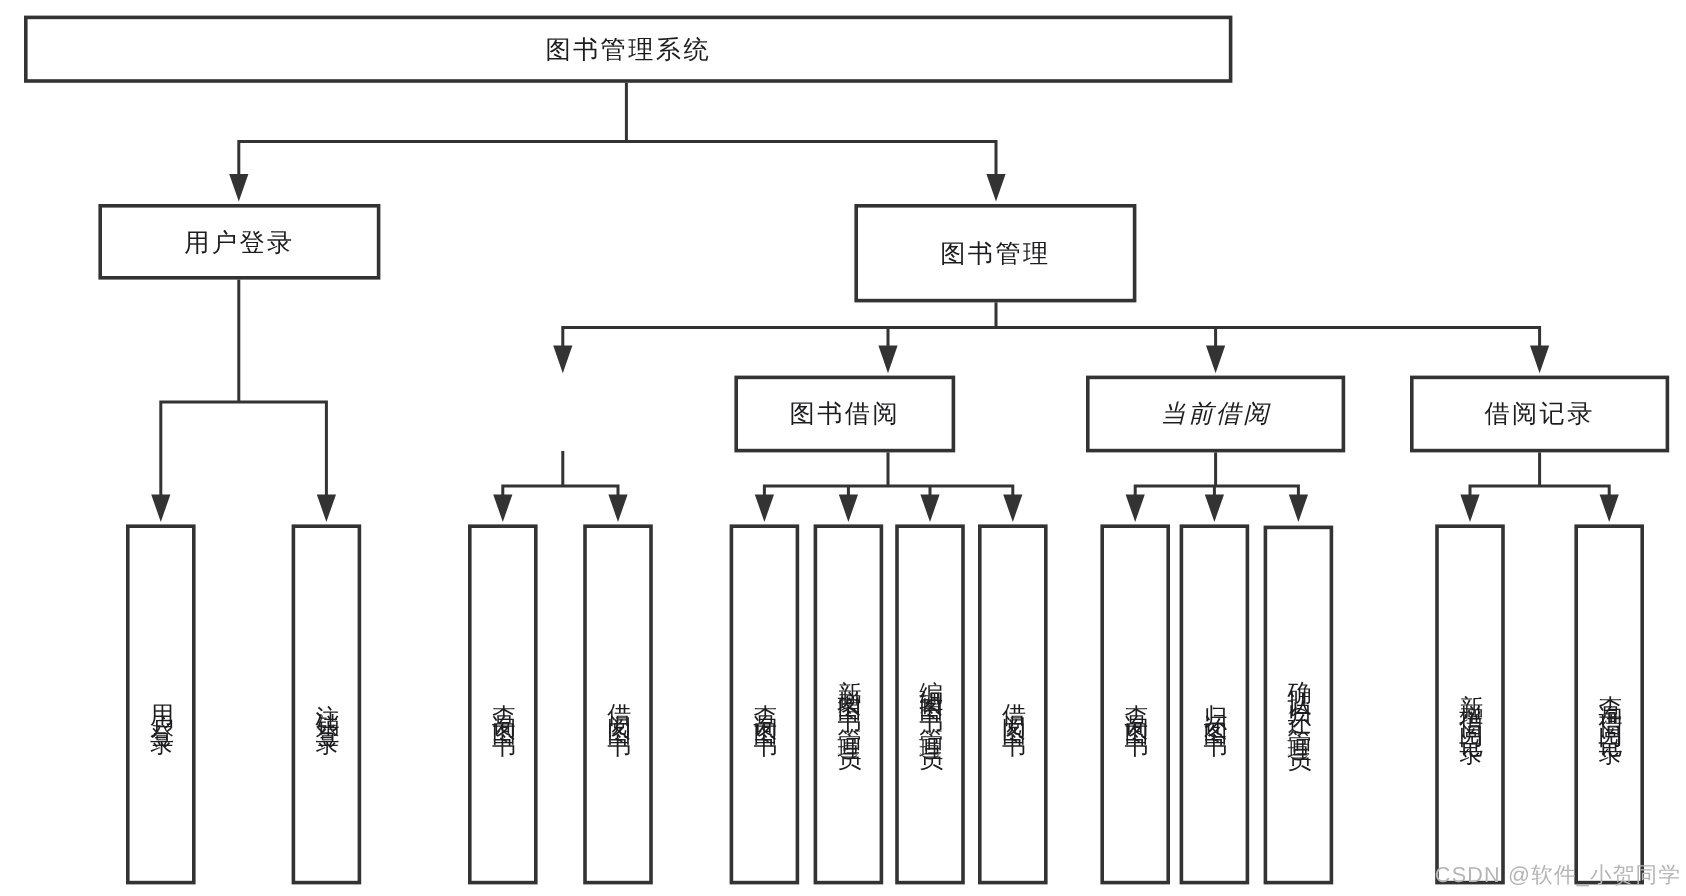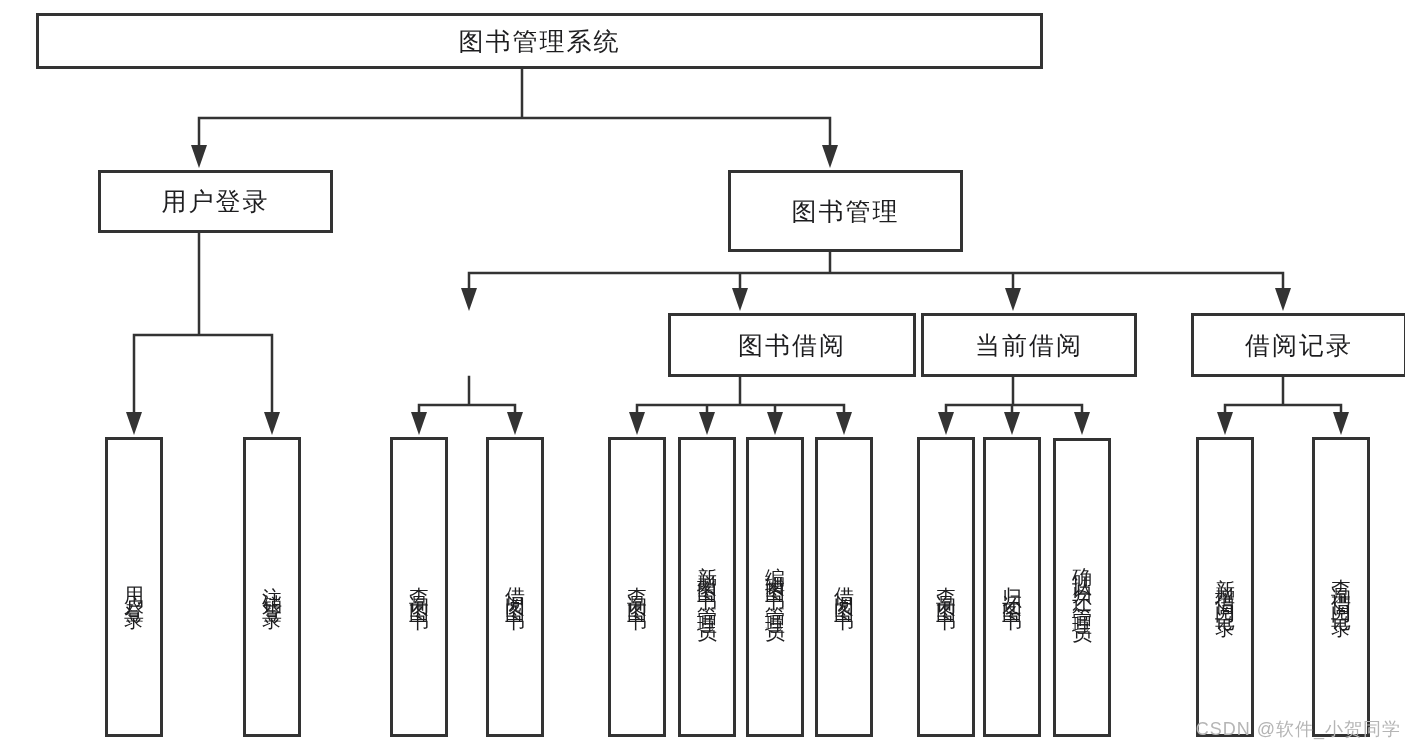--- a/index.html
+++ b/index.html
@@ -11,23 +11,22 @@
     overflow:hidden;
   }
   .connectors{position:absolute;left:0;top:0;z-index:1;}
   .lines{stroke:var(--line,#333333);stroke-width:2.5;fill:none;stroke-linecap:square;}
   .arrows{fill:var(--line,#333333);stroke:none;}
   .node{
     position:absolute;box-sizing:border-box;
     border:3px solid var(--line,#333333);
     background:#fff;
     display:flex;align-items:center;justify-content:center;
-    font-size:25px;letter-spacing:2px;color:var(--text,#1d1d1f);
+    font-size:21px;letter-spacing:2px;color:var(--text,#1d1d1f);
     z-index:2;
-    margin-left:16px;
   }
   .leaf{
     position:absolute;box-sizing:border-box;
     border:3px solid var(--line,#333333);
     background:#fff;
     display:flex;align-items:center;justify-content:center;
     z-index:2;
   }
   .leaf span{
     writing-mode:vertical-rl;text-orientation:mixed;
@@ -83,22 +82,22 @@
       <polygon points="1217,412 1233,412 1225,435"></polygon>
       <polygon points="1333,412 1349,412 1341,435"></polygon>
     </g>
   </svg>
 
   <div class="node" style="left:20px;top:13px;width:1007px;height:56px;">图书管理系统</div>
 
   <div class="node" style="left:82px;top:170px;width:235px;height:63px;">用户登录</div>
   <div class="node" style="left:712px;top:170px;width:235px;height:82px;">图书管理</div>
 
-  <div class="node" style="left:652px;top:313px;width:248px;height:64px;">图书借阅</div>
-  <div class="node" style="left:905px;top:313px;width:216px;height:64px;">当前借阅</div>
+  <div class="node" style="left:612px;top:313px;width:184px;height:64px;">图书借阅</div>
+  <div class="node" style="left:905px;top:313px;width:216px;height:64px;font-style:italic;">当前借阅</div>
   <div class="node" style="left:1175px;top:313px;width:216px;height:64px;">借阅记录</div>
 
   <div class="leaf" style="left:105px;top:437px;width:58px;height:300px;">
     <span>用户登录</span>
     </div>
   <div class="leaf" style="left:243px;top:437px;width:58px;height:300px;">
     <span>注销登录</span>
     </div>
 
   <div class="leaf" style="left:390px;top:437px;width:58px;height:300px;">

